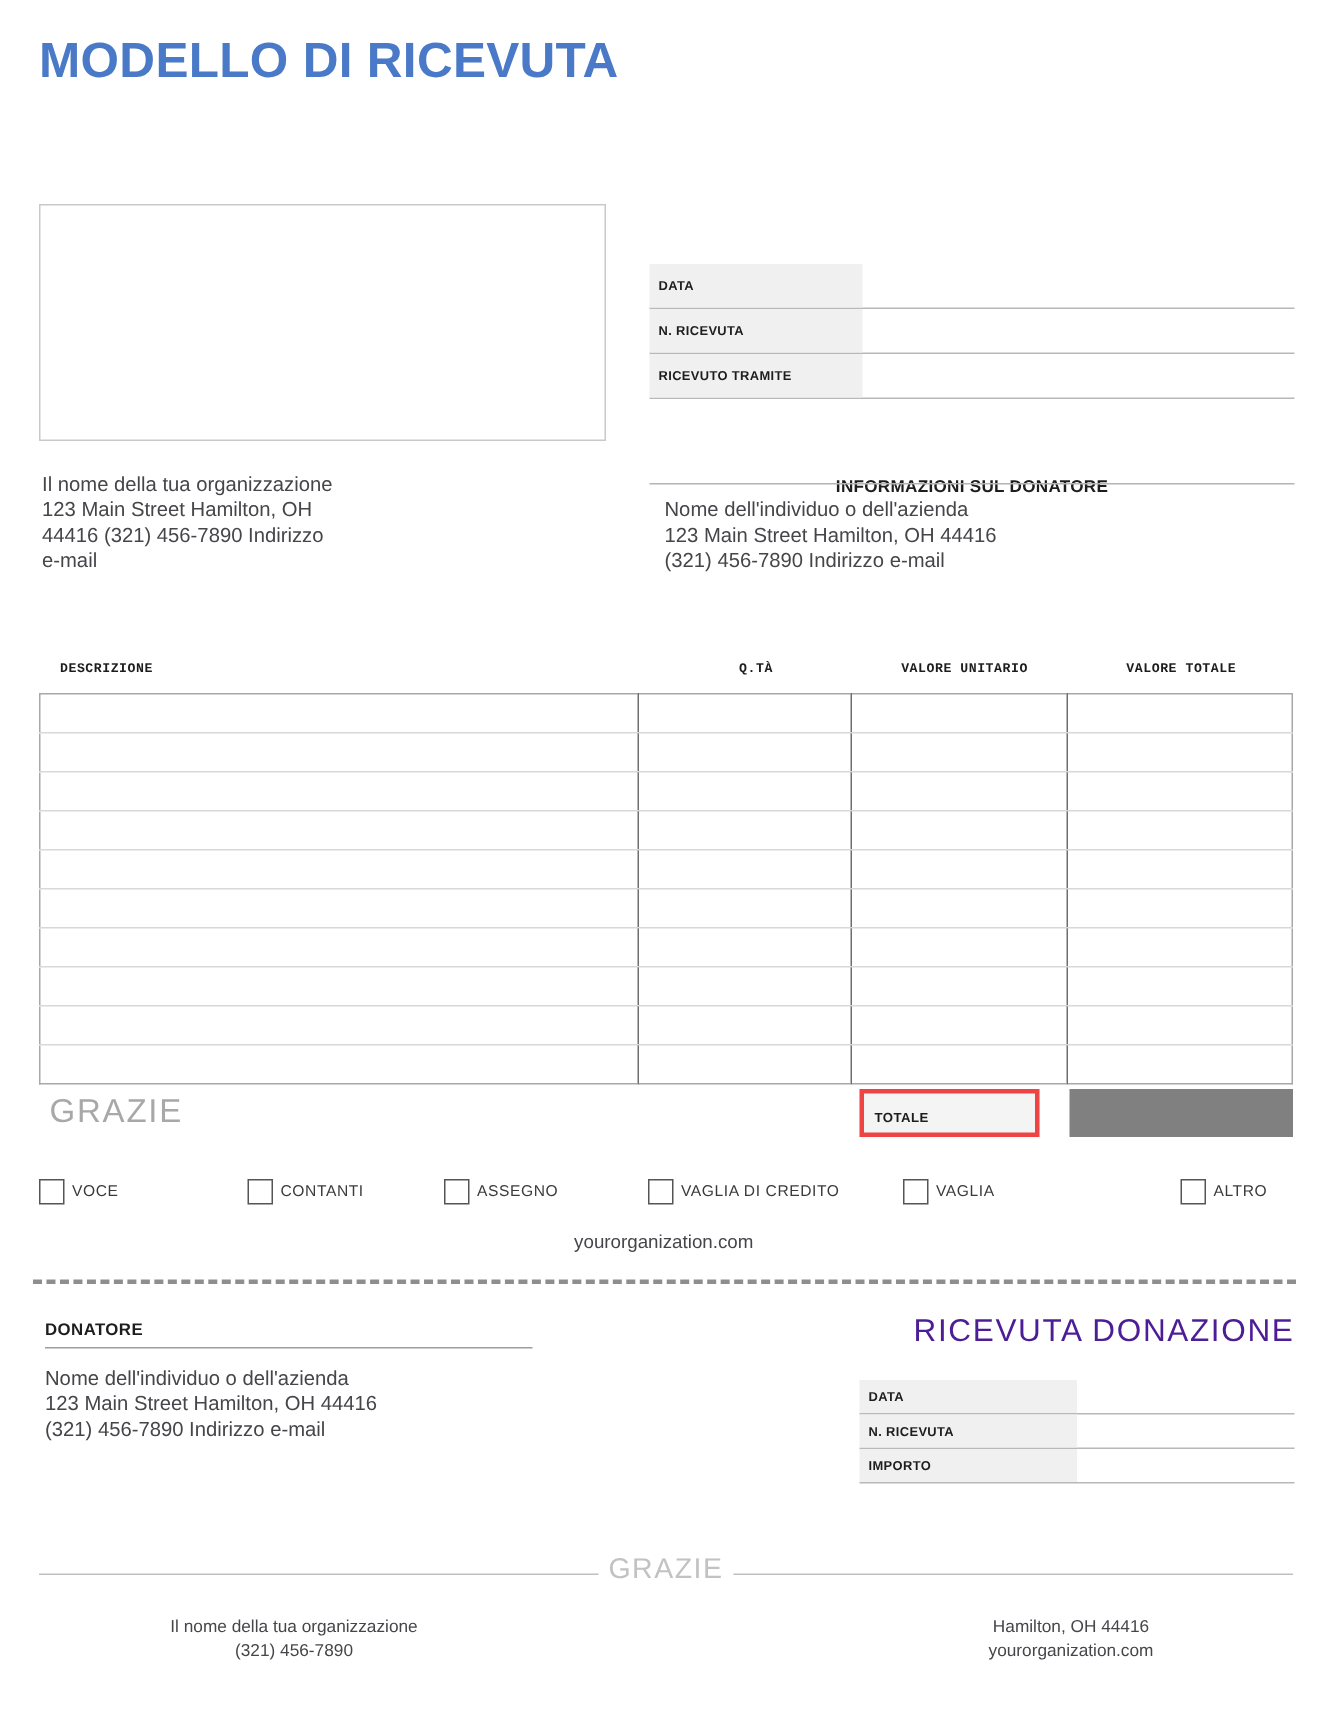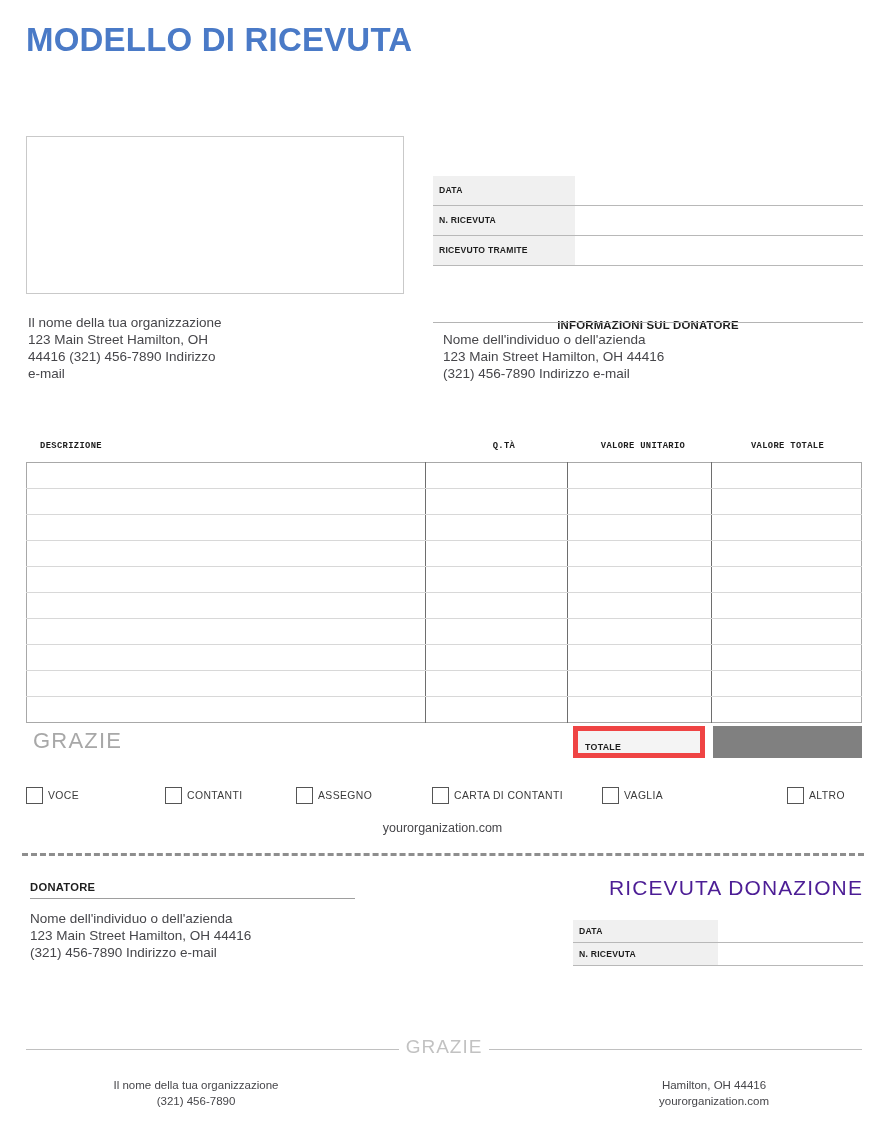--- a/index.html
+++ b/index.html
@@ -182,24 +182,24 @@
     left: 33px;
     top: 728px;
     font-size: 22px;
     letter-spacing: 1.2px;
     color: #a8a8a8;
   }
   .total-label-cell {
     position: absolute;
     left: 573px;
     top: 726px;
-    width: 132px;
+    width: 120px;
     height: 32px;
     background: #f4f4f4;
-    border: 5px solid #ef4444;
+    border: 3px solid #ef4444;
     box-sizing: border-box;
   }
   .total-label-cell span {
     position: absolute;
     left: 7px;
     top: 11px;
     font-size: 8.8px;
     font-weight: bold;
     letter-spacing: 0.3px;
     color: #1d1d1d;
@@ -521,21 +521,21 @@
     <div class="pay-opt" style="left:0px;">
       <span class="pay-box"></span><span class="pay-lbl">VOCE</span>
     </div>
     <div class="pay-opt" style="left:139px;">
       <span class="pay-box"></span><span class="pay-lbl">CONTANTI</span>
     </div>
     <div class="pay-opt" style="left:270px;">
       <span class="pay-box"></span><span class="pay-lbl">ASSEGNO</span>
     </div>
     <div class="pay-opt" style="left:406px;">
-      <span class="pay-box"></span><span class="pay-lbl">CARTA DI CONTANTI</span>
+      <span class="pay-box"></span><span class="pay-lbl">VAGLIA DI CREDITO</span>
     </div>
     <div class="pay-opt" style="left:576px;">
       <span class="pay-box"></span><span class="pay-lbl">VAGLIA</span>
     </div>
     <div class="pay-opt" style="left:761px;">
       <span class="pay-box"></span><span class="pay-lbl">ALTRO</span>
     </div>
   </div>
 
   <div class="site-mid">yourorganization.com</div>
@@ -555,20 +555,25 @@
     <div class="stub-row">
       <div class="lbl-bg"></div>
       <div class="lbl">DATA</div>
       <div class="val"></div>
     </div>
     <div class="stub-row">
       <div class="lbl-bg"></div>
       <div class="lbl">N. RICEVUTA</div>
       <div class="val"></div>
     </div>
+    <div class="stub-row">
+      <div class="lbl-bg"></div>
+      <div class="lbl">IMPORTO</div>
+      <div class="val"></div>
+    </div>
   </div>
 
   <div class="foot-rule-left"></div>
   <div class="foot-grazie">GRAZIE</div>
   <div class="foot-rule-right"></div>
 
   <div class="foot-cols">
     <div class="foot-col fc1">
       <div>Il nome della tua organizzazione</div>
       <div>(321) 456-7890</div>

